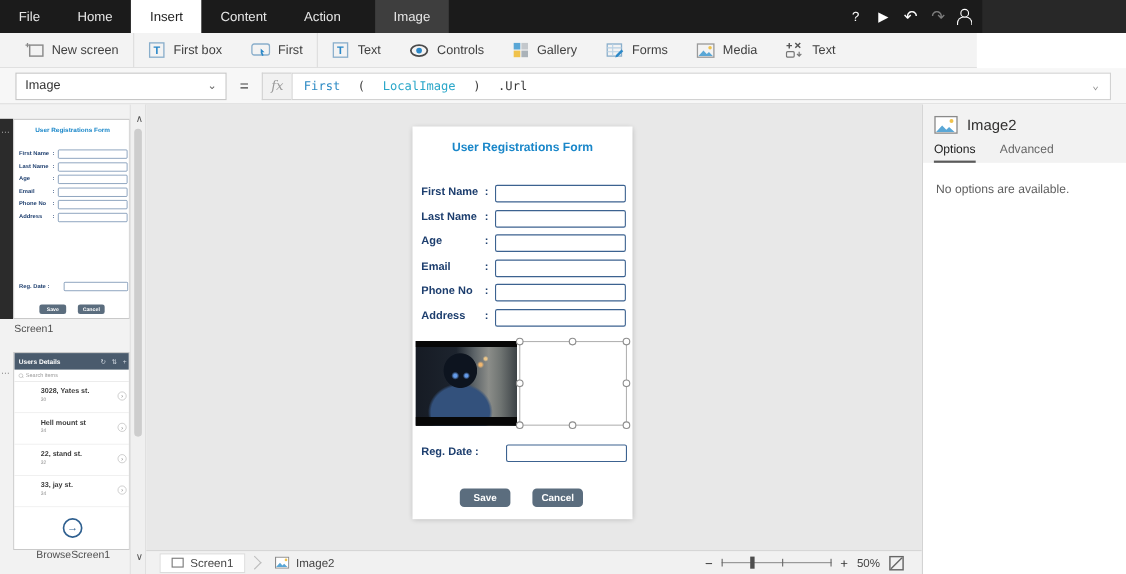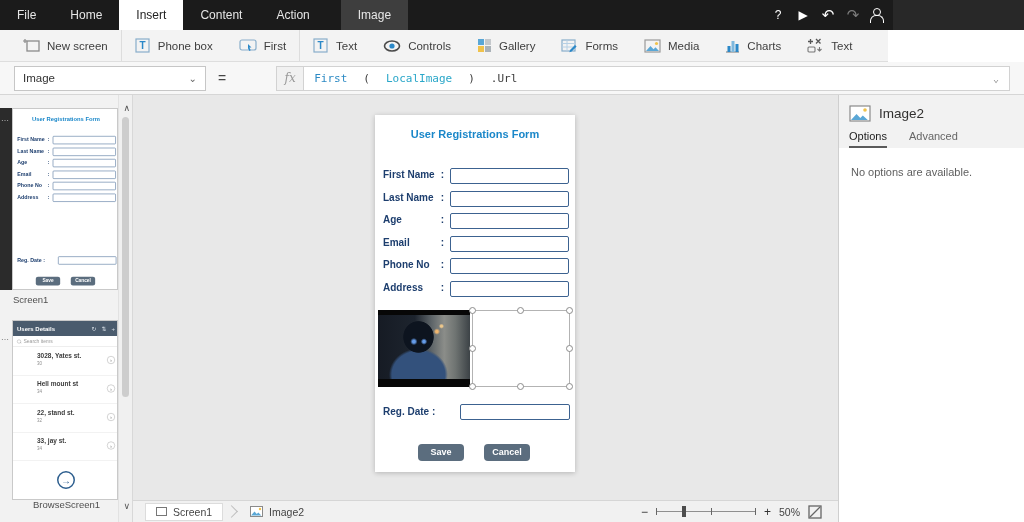--- a/index.html
+++ b/index.html
@@ -25,21 +25,21 @@
   .rb-group { display:flex; align-items:stretch; }
   .rb-group + .rb-group { border-left:1px solid #ddd; }
   .rb-item { display:flex; align-items:center; gap:7px; padding:0 13px; font-size:11.5px; color:#3e3e3e; cursor:default; }
   .rb-item svg { display:block; }
 
   
   #formulabar { position:absolute; left:0; top:62px; width:1024px; height:33px; background:#f7f7f7; border-bottom:1px solid #d6d6d6; display:flex; align-items:center; padding:0 14px; }
   .prop-dd { width:192px; height:25px; background:#fff; border:1px solid #c6c6c6; display:flex; align-items:center; justify-content:space-between; padding:0 8px; font-size:11.5px; color:#333; }
   .prop-dd .chev { color:#666; font-size:10px; }
   .eq-sign { margin:0 12px; font-size:14px; color:#444; }
-  .fx-box { width:27px; height:25px; background:#f1f1f1; border:1px solid #d2d2d2; border-right:none; display:flex; align-items:center; justify-content:center; font-family:"DejaVu Serif", serif; font-style:italic; font-size:12px; color:#999;margin-left:38px; }
+  .fx-box { width:27px; height:25px; background:#f1f1f1; border:1px solid #d2d2d2; border-right:none; display:flex; align-items:center; justify-content:center; font-family:"DejaVu Serif", serif; font-style:italic; font-size:12px; color:#999; }
   .fml-field { flex:1; height:25px; background:#fff; border:1px solid #d2d2d2; display:flex; align-items:center; padding:0 10px; font-family:"DejaVu Sans Mono", monospace; font-size:11px; color:#3b3b3b;gap:16px; }
   .fml-field .fn { color:#2c8ac4; }
   .fml-field .arg { color:#2aa7c9; }
   .fml-chev { margin-left:auto; color:#8a8a8a; font-size:10px; }
 
   
   #bodyarea { position:absolute; left:0; top:95px; width:1024px; height:427px; }
 
   
   #sidebar { position:absolute; left:0; top:0; width:133px; height:427px; background:#f2f2f2; border-right:1px solid #d8d8d8; }
@@ -167,21 +167,21 @@
           </svg>
         <span>New screen</span>
       </div>
     </div>
     <div class="rb-group">
       <div class="rb-item">
         <svg width="16" height="15">
             <rect x="1" y="1" width="13" height="13" fill="none" stroke="#89aecb" stroke-width="1.2"></rect>
             <text x="7.5" y="11" font-size="10" font-weight="bold" fill="#2b88c8" text-anchor="middle" font-family="Liberation Sans, sans-serif">T</text>
           </svg>
-        <span>Phone box</span>
+        <span>First box</span>
       </div>
       <div class="rb-item">
         <svg width="18" height="15">
             <rect x="1" y="2" width="16" height="10" rx="2" fill="none" stroke="#89aecb" stroke-width="1.2"></rect>
             <path d="M9 13 V6 l3.5 3.5 h-2.1 l1.3 2.8 -1.4.6 -1.2-2.7 z" fill="#2b88c8"></path>
           </svg>
         <span>First</span>
       </div>
     </div>
     <div class="rb-group">
@@ -216,29 +216,20 @@
           </svg>
         <span>Forms</span>
       </div>
       <div class="rb-item">
         <svg width="17" height="14">
             <rect x="1" y="1" width="15" height="12" fill="#f3f3f3" stroke="#9a9a9a" stroke-width="1.2"></rect>
             <circle cx="12.5" cy="4.5" r="1.6" fill="#f0c24b"></circle>
             <path d="M2 12 l4.5-5 3 3.2 2-2 3.5 3.8 z" fill="#5aa7d6"></path>
           </svg>
         <span>Media</span>
-      </div>
-      <div class="rb-item">
-        <svg width="15" height="15">
-            <path d="M1 14 h13" stroke="#8a8a8a" stroke-width="1.2"></path>
-            <rect x="2.5" y="8" width="3" height="6" fill="#2b88c8"></rect>
-            <rect x="6.5" y="3" width="3" height="11" fill="#7db8de"></rect>
-            <rect x="10.5" y="6" width="3" height="8" fill="#2b88c8"></rect>
-          </svg>
-        <span>Charts</span>
       </div>
       <div class="rb-item">
         <svg width="17" height="15">
             <path d="M3.5 1 v5 M1 3.5 h5" stroke="#555" stroke-width="1.3"></path>
             <path d="M9 1 l4.5 4.5 M13.5 1 L9 5.5" stroke="#555" stroke-width="1.3"></path>
             <rect x="1" y="9" width="7" height="5" rx="1" fill="none" stroke="#777" stroke-width="1.1"></rect>
             <path d="M12.5 9 v4 m-2-2 l2 2 2-2" stroke="#777" stroke-width="1.1" fill="none"></path>
           </svg>
         <span>Text</span>
       </div>

